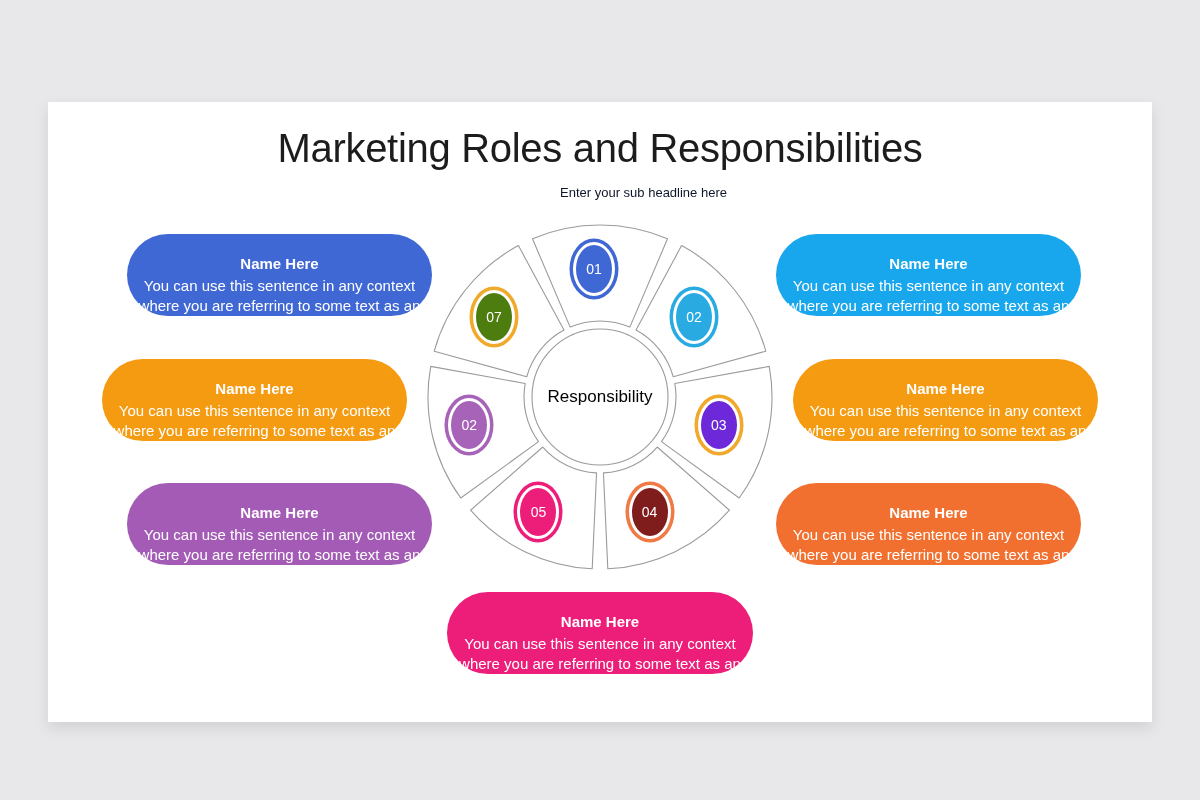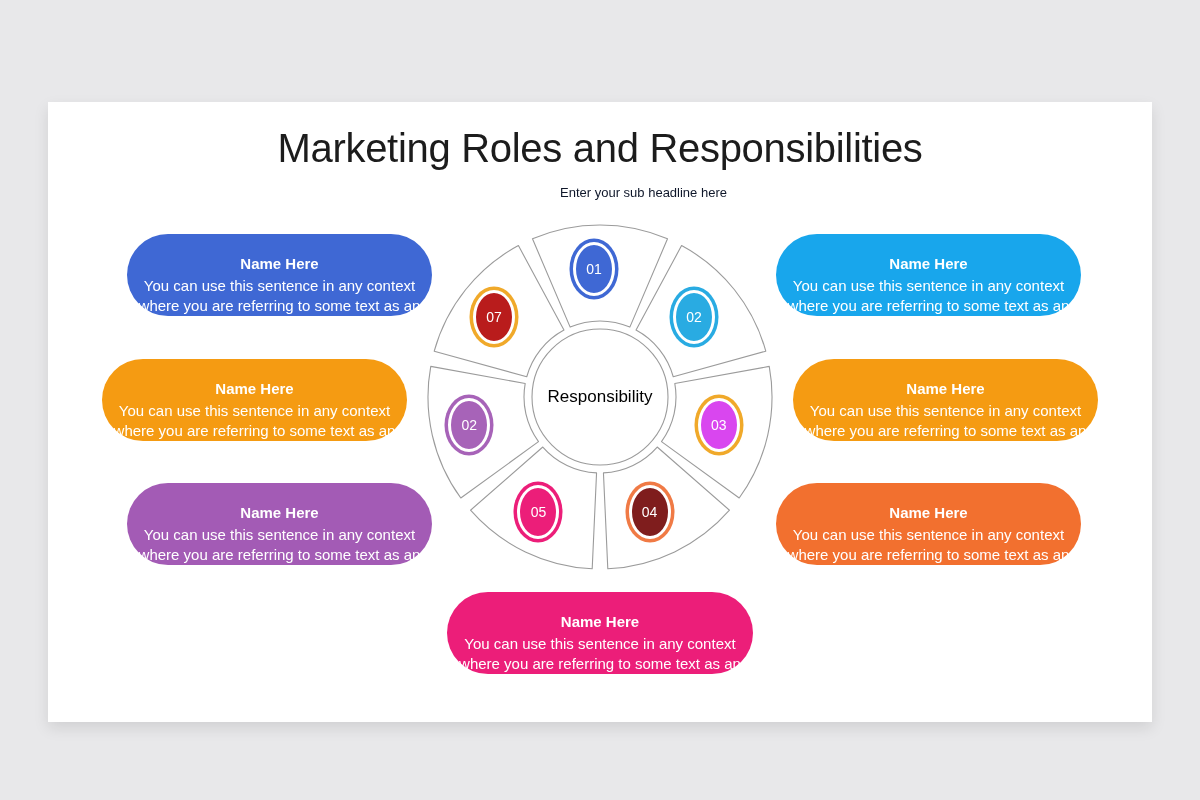--- a/index.html
+++ b/index.html
@@ -183,32 +183,32 @@
         <circle class="hub" cx="180" cy="180" r="68"></circle>
       </svg>
       <div id="hub-label">Responsibility</div>
       <div id="nodes">
           <div class="node" style="left: 153px; top: 25px; background: rgb(63, 104, 212); color: rgb(63, 104, 212);">
             <span>01</span>
           </div>
           <div class="node" style="left: 253.074px; top: 73.1933px; background: rgb(41, 171, 226); color: rgb(41, 171, 226);">
             <span>02</span>
           </div>
-          <div class="node" style="left: 277.791px; top: 181.483px; background: #d946ef; color: rgb(240, 169, 42);">
+          <div class="node" style="left: 277.791px; top: 181.483px; background: #6d28d9; color: rgb(240, 169, 42);">
             <span>03</span>
           </div>
           <div class="node" style="left: 208.537px; top: 268.324px; background: #7f1d1d; color: rgb(240, 122, 69);">
             <span>04</span>
           </div>
           <div class="node" style="left: 97.4629px; top: 268.324px; background: rgb(236, 30, 121); color: rgb(236, 30, 121);">
             <span>05</span>
           </div>
           <div class="node" style="left: 28.2092px; top: 181.483px; background: rgb(167, 99, 184); color: rgb(167, 99, 184);">
             <span>02</span>
           </div>
-          <div class="node" style="left: 52.9256px; top: 73.1933px; background: #b91c1c; color: rgb(240, 169, 42);">
+          <div class="node" style="left: 52.9256px; top: 73.1933px; background: #4d7c0f; color: rgb(240, 169, 42);">
             <span>07</span>
           </div>
         </div>
     </div>
 
   </div>
 </div>
 
 </body></html>

